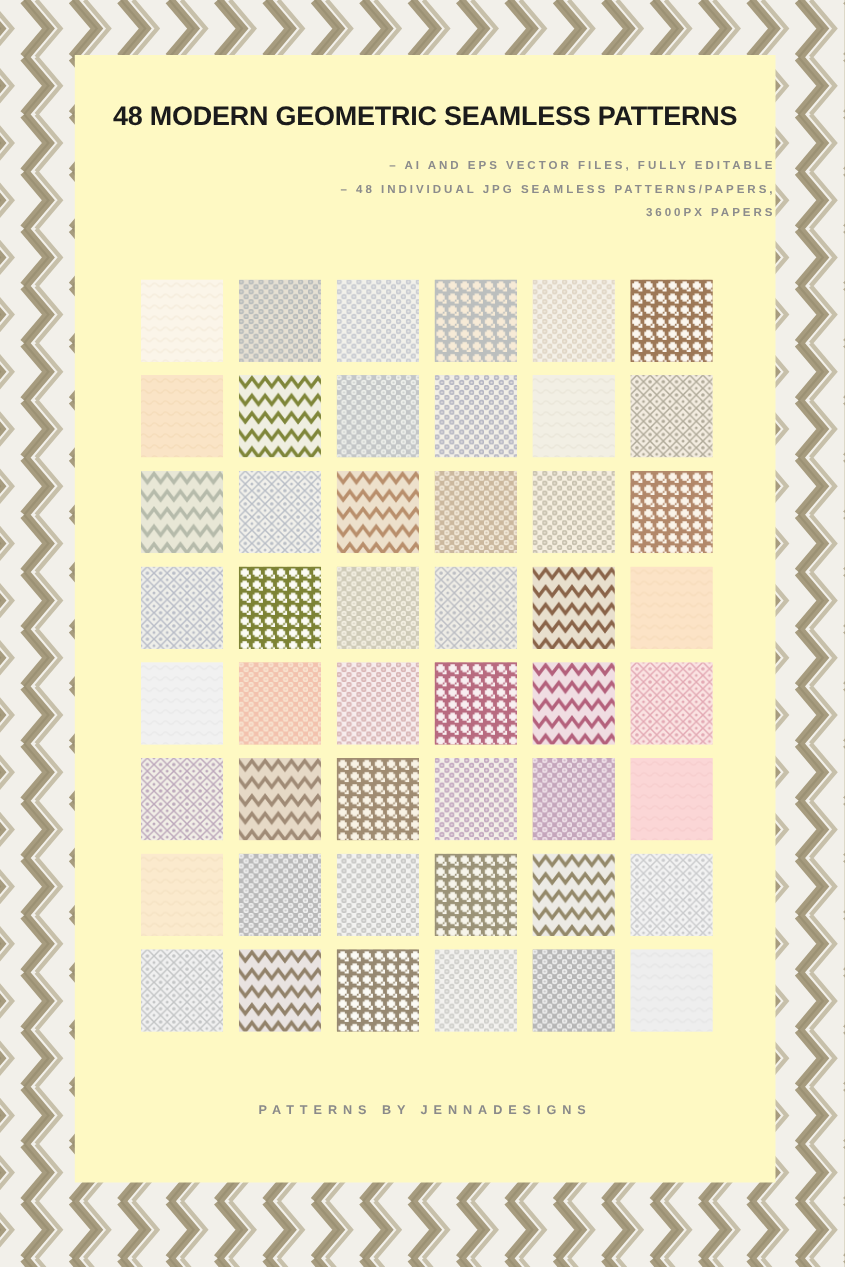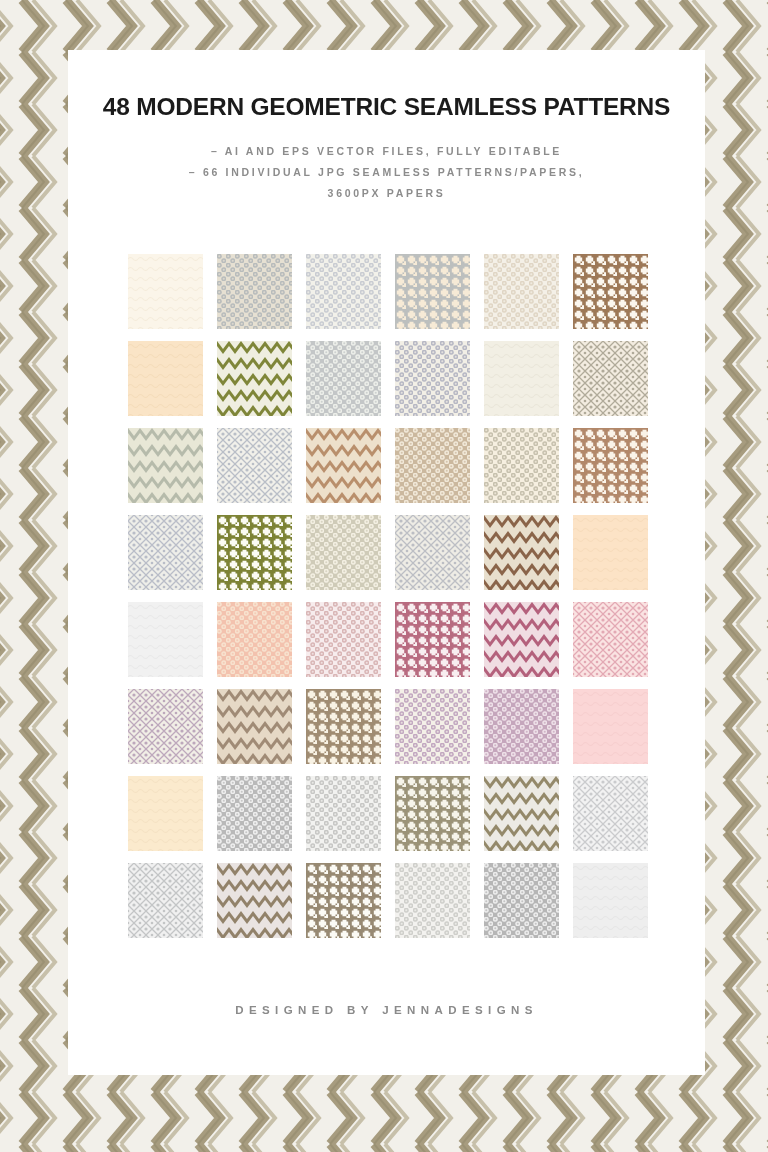--- a/index.html
+++ b/index.html
@@ -23,21 +23,21 @@
     height: 1152px;
   }
 
   
   #card {
     position: absolute;
     left: 68px;
     top: 50px;
     width: 637px;
     height: 1025px;
-    background: #ffffff;
+    background: #fef9c3;
     box-sizing: border-box;
   }
 
   
   #header {
     padding-top: 43px;
     text-align: center;
   }
   #title {
     font-size: 24.5px;
@@ -49,20 +49,21 @@
     font-family: "Liberation Sans", sans-serif;
     transform: scaleX(1.0);
   }
   #subtitle {
     margin: 20px 0 0 0;
     color: #8c8c8c;
     font-size: 10.5px;
     font-weight: 700;
     letter-spacing: 2.7px;
     line-height: 21px;
+    text-align: right;
   }
   .sub-line {
     display: block;
     white-space: nowrap;
   }
 
   
   #grid {
     position: absolute;
     left: 60px;
@@ -165,21 +166,21 @@
     <path d="M726 -52 L748 -26 L726 0 M726 0 L748 26 L726 52 M726 52 L748 78 L726 104 M726 104 L748 130 L726 156 M726 156 L748 182 L726 208 M726 208 L748 234 L726 260 M726 260 L748 286 L726 312 M726 312 L748 338 L726 364 M726 364 L748 390 L726 416 M726 416 L748 442 L726 468 M726 468 L748 494 L726 520 M726 520 L748 546 L726 572 M726 572 L748 598 L726 624 M726 624 L748 650 L726 676 M726 676 L748 702 L726 728 M726 728 L748 754 L726 780 M726 780 L748 806 L726 832 M726 832 L748 858 L726 884 M726 884 L748 910 L726 936 M726 936 L748 962 L726 988 M726 988 L748 1014 L726 1040 M726 1040 L748 1066 L726 1092 M726 1092 L748 1118 L726 1144 M726 1144 L748 1170 L726 1196 M726 1196 L748 1222 L726 1248 " fill="none" stroke="#8e8468" stroke-width="2" stroke-opacity="0.45"></path>
     <path d="M770 -52 L792 -26 L770 0 M770 0 L792 26 L770 52 M770 52 L792 78 L770 104 M770 104 L792 130 L770 156 M770 156 L792 182 L770 208 M770 208 L792 234 L770 260 M770 260 L792 286 L770 312 M770 312 L792 338 L770 364 M770 364 L792 390 L770 416 M770 416 L792 442 L770 468 M770 468 L792 494 L770 520 M770 520 L792 546 L770 572 M770 572 L792 598 L770 624 M770 624 L792 650 L770 676 M770 676 L792 702 L770 728 M770 728 L792 754 L770 780 M770 780 L792 806 L770 832 M770 832 L792 858 L770 884 M770 884 L792 910 L770 936 M770 936 L792 962 L770 988 M770 988 L792 1014 L770 1040 M770 1040 L792 1066 L770 1092 M770 1092 L792 1118 L770 1144 M770 1144 L792 1170 L770 1196 M770 1196 L792 1222 L770 1248 " fill="none" stroke="#8e8468" stroke-width="2" stroke-opacity="0.45"></path>
   </svg>
 
 <div id="card">
 
   <div id="header">
     <h1 id="title">48 MODERN GEOMETRIC SEAMLESS PATTERNS</h1>
     <div id="subtitle">
       <span class="sub-line">– AI AND EPS VECTOR FILES, FULLY EDITABLE</span>
-      <span class="sub-line">– 66 INDIVIDUAL JPG SEAMLESS PATTERNS/PAPERS,</span>
+      <span class="sub-line">– 48 INDIVIDUAL JPG SEAMLESS PATTERNS/PAPERS,</span>
       <span class="sub-line">3600PX PAPERS</span>
     </div>
   </div>
 
   <div id="grid">
       <div class="swatch">
         <svg viewBox="0 0 75 75" width="75" height="75">
           <defs>
             <pattern id="p1" patternUnits="userSpaceOnUse" width="10" height="10">
               <rect x="0" y="0" width="10" height="10" fill="#fbf5e9"></rect>
@@ -926,16 +927,16 @@
               <path d="M0 5 Q2.5 2 5 5 Q7.5 8 10 5" fill="none" stroke="#e6e6e6" stroke-width="1.1"></path>
             </pattern>
           </defs>
           <rect width="75" height="75" fill="#eeeeee"></rect>
           <rect width="75" height="75" fill="url(#p48)"></rect>
         </svg>
       </div>
     </div>
 
   <div id="footer">
-    <span id="footer-text">DESIGNED BY JENNADESIGNS</span>
+    <span id="footer-text">PATTERNS BY JENNADESIGNS</span>
   </div>
 
 </div>
 
 </body></html>

